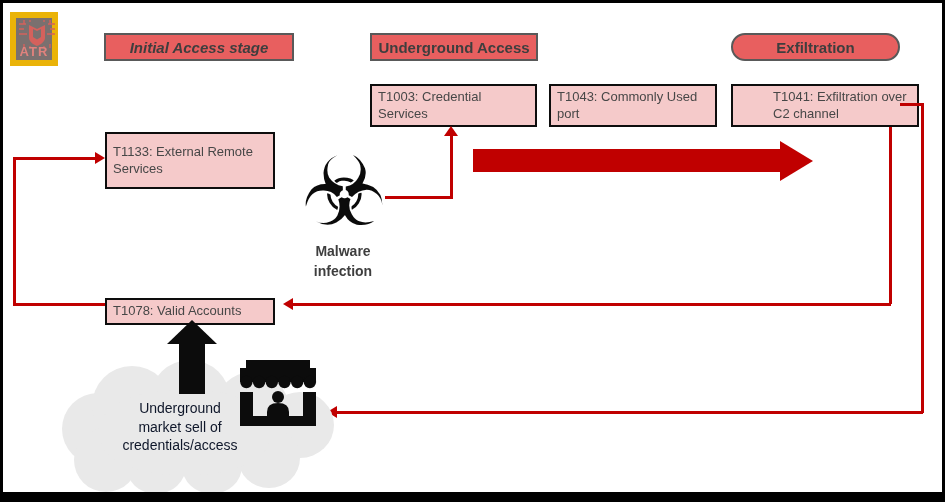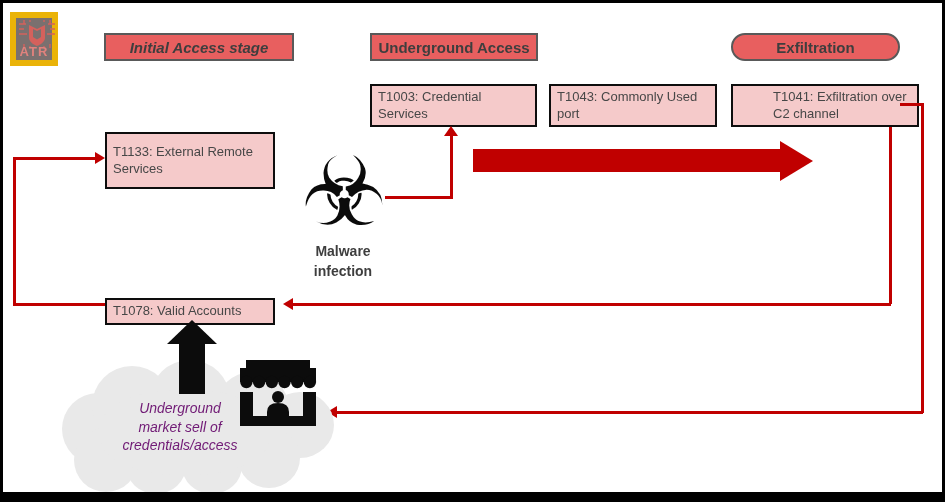--- a/index.html
+++ b/index.html
@@ -23,21 +23,21 @@
   .ah{position:absolute;width:0;height:0;}
   .ah-up{border-left:7px solid transparent;border-right:7px solid transparent;border-bottom:10px solid #c00000;}
   .ah-right{border-top:6px solid transparent;border-bottom:6px solid transparent;border-left:10px solid #c00000;}
   .ah-left{border-top:6px solid transparent;border-bottom:6px solid transparent;border-right:10px solid #c00000;}
   .bigarrow-shaft{position:absolute;left:473px;top:149px;width:307px;height:23px;background:#c00000;}
   .bigarrow-head{position:absolute;left:780px;top:141px;width:0;height:0;
     border-top:20px solid transparent;border-bottom:20px solid transparent;border-left:33px solid #c00000;}
   .cloud-c{position:absolute;background:#e9e9e9;border-radius:50%;}
   .cloud-text{
     position:absolute;left:95px;top:399px;width:170px;text-align:center;
-    font-size:14px;line-height:18.5px;color:#701a75;white-space:pre-line;font-style:italic;
+    font-size:14px;line-height:18.5px;color:#0f172a;white-space:pre-line;
   }
   .malware-glyph{
     position:absolute;left:294px;top:144px;width:100px;height:96px;
     font-size:96px;line-height:96px;color:#0b0b0b;text-align:center;
     font-family:"DejaVu Sans",sans-serif;
   }
   .malware-label{
     position:absolute;left:283px;top:241px;width:120px;text-align:center;
     font-weight:bold;font-size:14px;line-height:20px;color:#3e3e3e;white-space:pre-line;
   }

